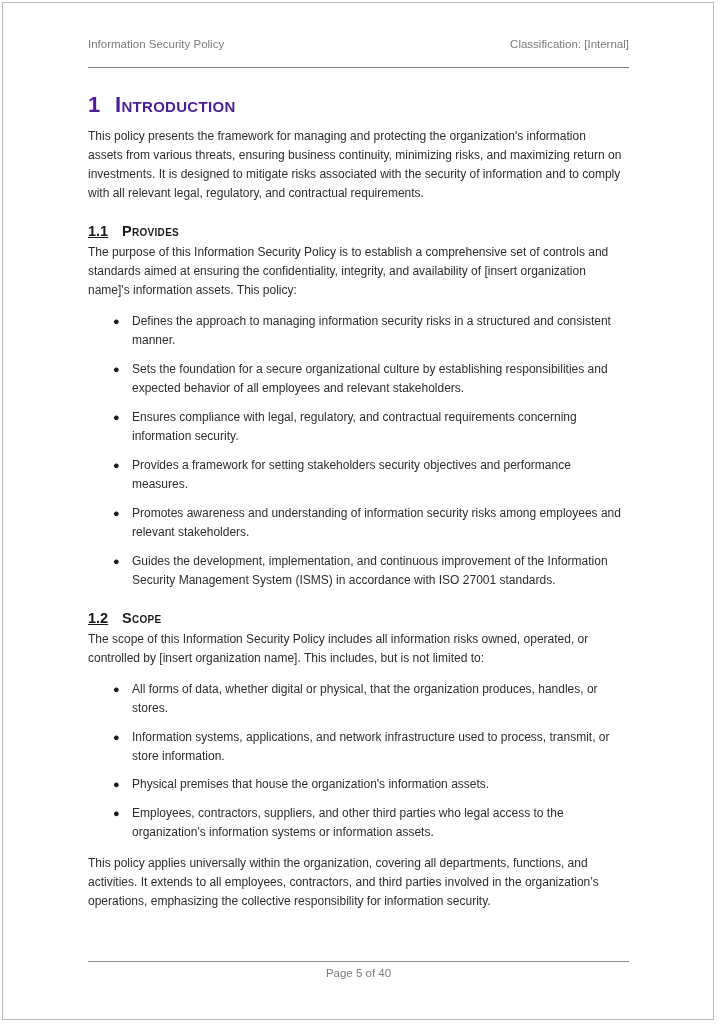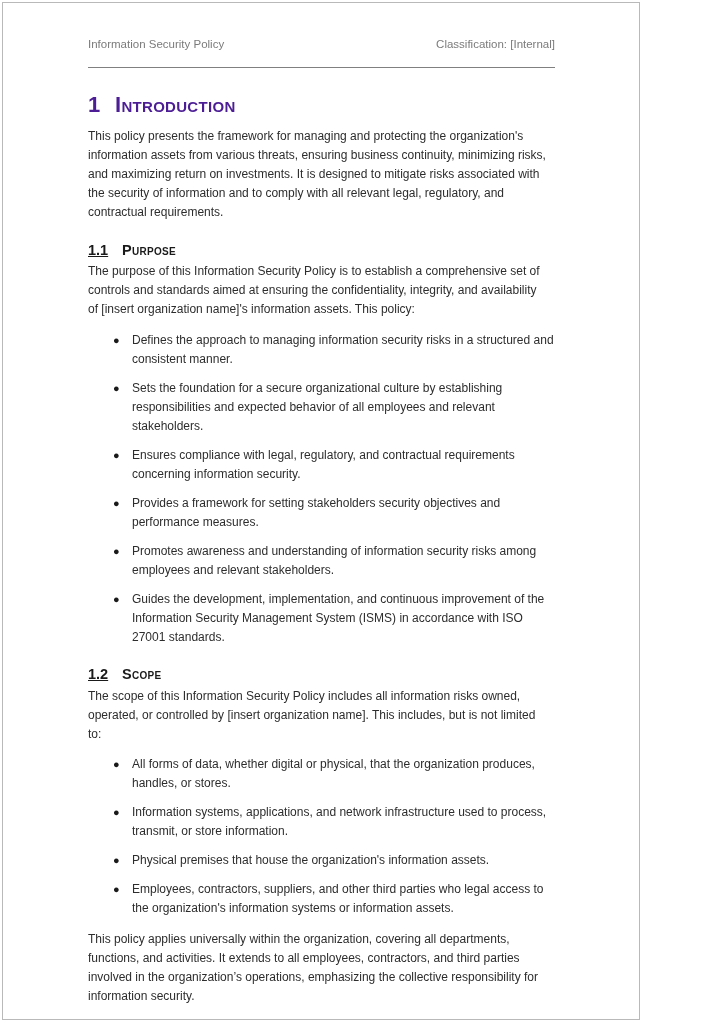--- a/index.html
+++ b/index.html
@@ -2,21 +2,21 @@
 <html><head>
 <meta charset="utf-8">
 <style>
   html, body {
     margin: 0;
     padding: 0;
     background: #ffffff;
   }
   .page {
     position: relative;
-    width: 638px;
+    width: 712px;
     height: 1018px;
     margin: 2px;
     box-sizing: border-box;
     border: 1px solid #b9b9b9;
     background: #ffffff;
     font-family: "Liberation Sans", sans-serif;
     color: #2d2d2d;
     padding: 34px 84px 0 85px;
     overflow: hidden;
   }
@@ -99,21 +99,21 @@
     <span>Classification: [Internal]</span>
   </div>
 
   <h1 class="sec-heading">
     <span class="h-num-1">1</span><span class="h-title">Introduction</span>
   </h1>
 
   <p class="body-text">This policy presents the framework for managing and protecting the organization's information assets from various threats, ensuring business continuity, minimizing risks, and maximizing return on investments. It is designed to mitigate risks associated with the security of information and to comply with all relevant legal, regulatory, and contractual requirements.</p>
 
   <h2 class="sub-heading">
-    <span class="h-num-2">1.1</span><span class="h-title">Purpose</span>
+    <span class="h-num-2">1.1</span><span class="h-title">Provides</span>
   </h2>
 
   <p class="body-text">The purpose of this Information Security Policy is to establish a comprehensive set of controls and standards aimed at ensuring the confidentiality, integrity, and availability of [insert organization name]'s information assets. This policy:</p>
 
   <ul class="bullet-list">
     <li><span class="bullet-glyph">●</span><span>Defines the approach to managing information security risks in a structured and consistent manner.</span></li>
     <li><span class="bullet-glyph">●</span><span>Sets the foundation for a secure organizational culture by establishing responsibilities and expected behavior of all employees and relevant stakeholders.</span></li>
     <li><span class="bullet-glyph">●</span><span>Ensures compliance with legal, regulatory, and contractual requirements concerning information security.</span></li>
     <li><span class="bullet-glyph">●</span><span>Provides a framework for setting stakeholders security objectives and performance measures.</span></li>
     <li><span class="bullet-glyph">●</span><span>Promotes awareness and understanding of information security risks among employees and relevant stakeholders.</span></li>
@@ -129,14 +129,17 @@
 
   <ul class="bullet-list">
     <li><span class="bullet-glyph">●</span><span>All forms of data, whether digital or physical, that the organization produces, handles, or stores.</span></li>
     <li><span class="bullet-glyph">●</span><span>Information systems, applications, and network infrastructure used to process, transmit, or store information.</span></li>
     <li><span class="bullet-glyph">●</span><span>Physical premises that house the organization's information assets.</span></li>
     <li><span class="bullet-glyph">●</span><span>Employees, contractors, suppliers, and other third parties who legal access to the organization's information systems or information assets.</span></li>
   </ul>
 
   <p class="body-text">This policy applies universally within the organization, covering all departments, functions, and activities. It extends to all employees, contractors, and third parties involved in the organization’s operations, emphasizing the collective responsibility for information security.</p>
 
+  <div class="doc-footer">
+    <span>Page 5 of 40</span>
+  </div>
 
 </div>
 
 </body></html>

